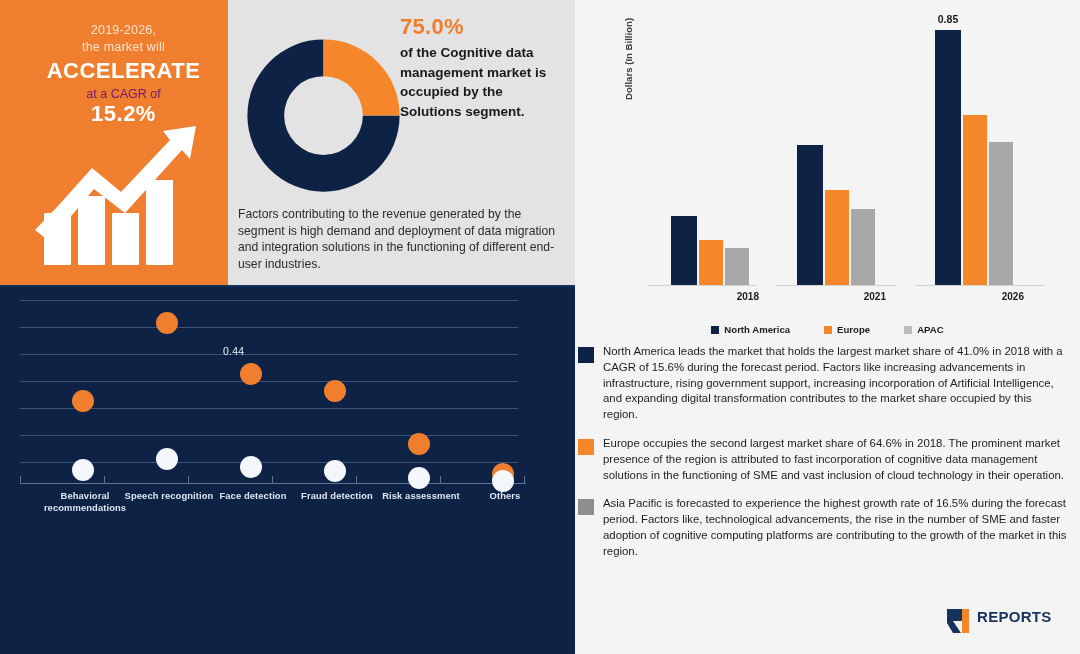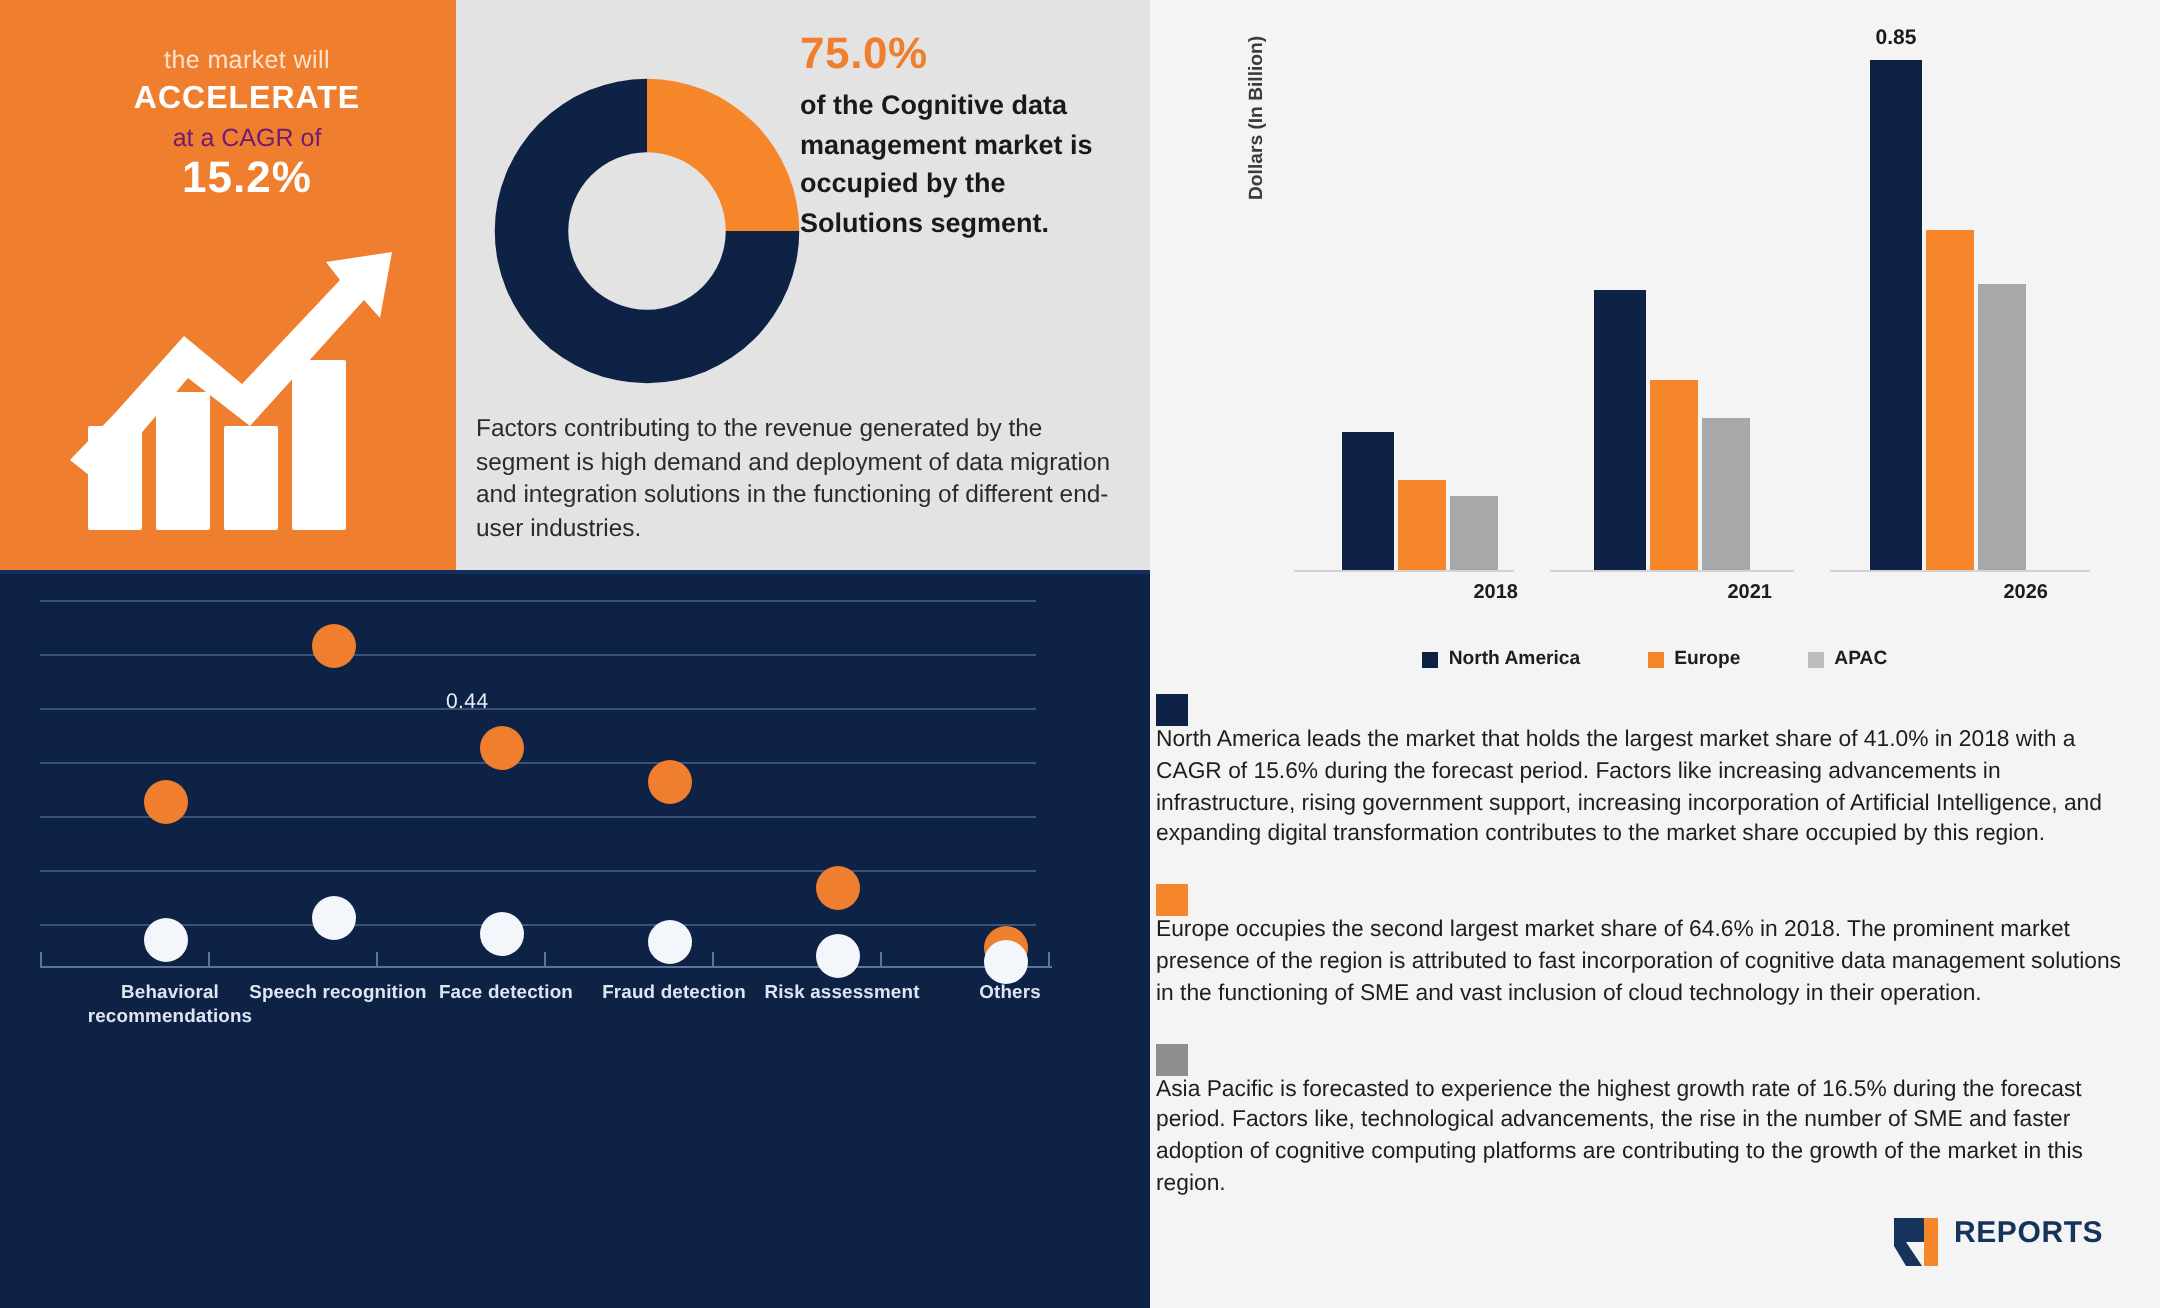--- a/index.html
+++ b/index.html
@@ -12,21 +12,21 @@
   }
   #page { position:absolute; inset:0; width:1080px; height:654px; }
 
   
   #accel-panel {
     position:absolute; left:0; top:0; width:228px; height:285px;
     background:#ef7f2e; overflow:hidden;
   }
   #accel-text { position:absolute; left:36px; top:22px; width:175px; text-align:center; color:#ffffff; }
   .accel-small { font-size:12.5px; line-height:17px; color:#fde3cf; letter-spacing:.2px; }
-  .accel-big { font-size:16px; font-weight:bold; letter-spacing:.5px; margin:2px 0 3px 0; color:#fff; }
+  .accel-big { font-size:22px; font-weight:bold; letter-spacing:.5px; margin:2px 0 3px 0; color:#fff; }
   .accel-cagr { font-size:12.5px; color:#701a75; }
   .accel-pct { font-size:22px; font-weight:bold; color:#fff; letter-spacing:.5px; }
   #accel-graphic { position:absolute; left:30px; top:118px; width:175px; height:150px; }
 
   
   #donut-panel {
     position:absolute; left:228px; top:0; width:347px; height:285px;
     background:#e3e3e3;
   }
   #donut-wrap { position:absolute; left:8px; top:28px; width:175px; height:175px; }
@@ -83,37 +83,38 @@
     text-align:right;
   }
   #bar-legend {
     position:absolute; left:0; top:324px; width:505px;
     display:flex; justify-content:center; align-items:center; gap:34px;
   }
   .bleg { display:flex; align-items:center; gap:5px; font-size:9.6px; font-weight:bold; color:#1d1d1d; }
   .bleg-swatch { width:8px; height:8px; display:block; }
 
   #region-notes { position:absolute; left:578px; top:344px; width:490px; }
-  .rn-row { display:flex; margin-bottom:13px;flex-direction:column; }
+  .rn-row { display:flex; margin-bottom:13px; }
   .rn-swatch { width:16px; height:16px; flex:0 0 16px; margin-right:9px; margin-top:3px; }
   .rn-text { font-size:11.4px; line-height:15.8px; color:#1e1e1e; flex:1; }
 
   
   #logo { position:absolute; left:947px; top:607px; width:124px; height:40px; }
   #logo-mark { position:absolute; left:0; top:2px; width:26px; height:24px; }
   #logo-word { position:absolute; left:30px; top:1px; font-size:15px; font-weight:bold; color:#16335c; letter-spacing:.3px; }
   #logo-sub { position:absolute; left:32px; top:21px; font-size:8.4px; font-weight:bold; color:#9aa6b5; letter-spacing:2.1px;margin-top:26px; }
 </style>
 </head>
 <body>
 
 <div id="page">
 
   <div id="accel-panel">
     <div id="accel-text">
+      <div class="accel-small">2019-2026,</div>
       <div class="accel-small">the market will</div>
       <div class="accel-big">ACCELERATE</div>
       <div class="accel-cagr">at a CAGR of</div>
       <div class="accel-pct">15.2%</div>
     </div>
     <svg id="accel-graphic" viewBox="0 0 175 150">
       <g fill="#ffffff">
         <rect x="14" y="95" width="27" height="52" rx="1"></rect>
         <rect x="48" y="78" width="27" height="69" rx="1"></rect>
         <rect x="82" y="95" width="27" height="52" rx="1"></rect>

